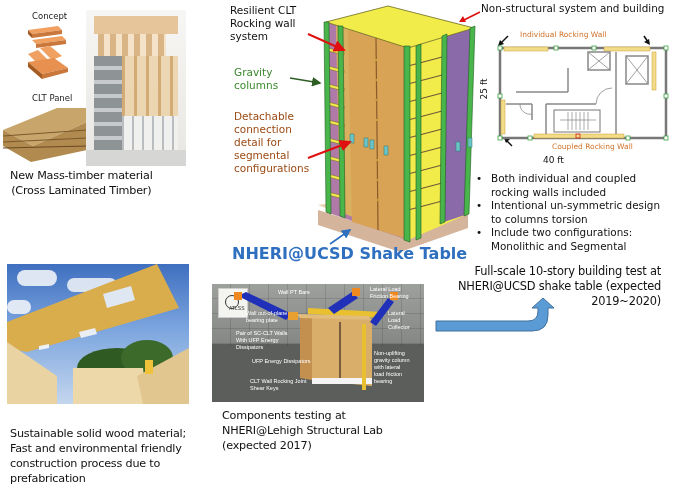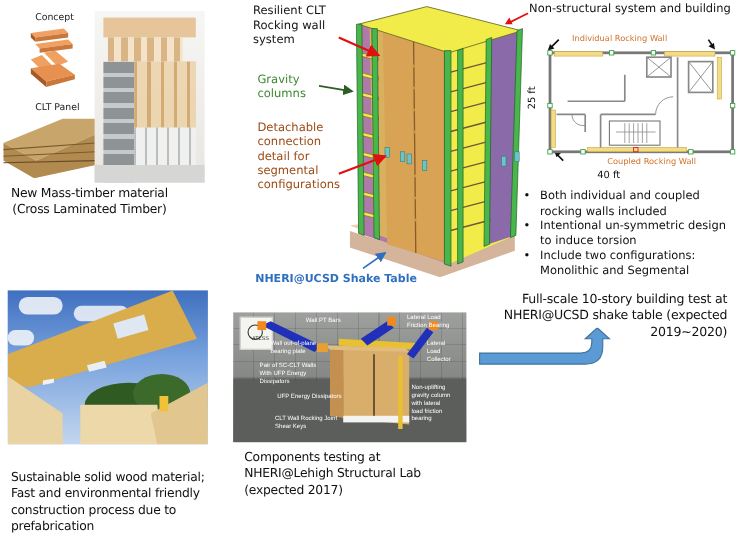--- a/index.html
+++ b/index.html
@@ -177,21 +177,21 @@
       <marker id="ab" markerWidth="6" markerHeight="6" refX="5" refY="3" orient="auto">
           <path d="M0,0 L6,3 L0,6 Z" fill="#2f6fbf"></path>
         </marker>
     </defs>
     <line x1="78" y1="34" x2="114" y2="50" stroke="#e01010" stroke-width="2" marker-end="url(#ar)"></line>
     <line x1="60" y1="78" x2="90" y2="83" stroke="#2e5e24" stroke-width="1.6" marker-end="url(#ag)"></line>
     <line x1="78" y1="158" x2="120" y2="142" stroke="#e01010" stroke-width="2" marker-end="url(#ar)"></line>
     <line x1="100" y1="244" x2="120" y2="230" stroke="#2f6fbf" stroke-width="1.6" marker-end="url(#ab)"></line>
   </svg>
 
-  <div class="abs lbl" style="left:2px;top:247px;color:#2f6fbf;font-weight:bold;font-size:10px;">NHERI@UCSD Shake Table</div>
+  <div class="abs lbl" style="left:2px;top:247px;color:#2f6fbf;font-weight:bold;font-size:16px;">NHERI@UCSD Shake Table</div>
 </div>
 
 <div class="abs lbl" style="left:481px;top:2px;color:#111;font-size:10.4px;">
   <div>Non-structural system and building</div>
 </div>
 <svg class="abs" style="left:458px;top:10px;" width="24" height="14" viewBox="0 0 24 14">
   <line x1="22" y1="2" x2="4" y2="11" stroke="#e01010" stroke-width="1.6"></line>
   <path d="M1,12 L5,6 L8,12 Z" fill="#e01010"></path>
 </svg>
 
@@ -257,21 +257,21 @@
         <line x1="112" y1="84" x2="112" y2="102"></line>
       <line x1="84" y1="92" x2="120" y2="92"></line>
     </g>
   </svg>
   <div class="abs small" style="left:76px;top:114px;color:#d2722a;font-size:7.5px;">Coupled Rocking Wall</div>
   <div class="abs small" style="left:67px;top:127px;font-size:9px;color:#111;">40 ft</div>
 </div>
 
 <ul class="abs bul" style="left:474px;top:172px;width:210px;">
   <li><span>Both individual and coupled</span><br><span>rocking walls included</span></li>
-  <li><span>Intentional un-symmetric design</span><br><span>to induce torsion</span></li>
+  <li><span>Intentional un-symmetric design</span><br><span>to columns torsion</span></li>
   <li><span>Include two configurations:</span><br><span>Monolithic and Segmental</span></li>
 </ul>
 
 <div class="abs cap" style="left:458px;top:264px;font-size:11.4px;text-align:right;">
   <div>Full-scale  10-story building test at</div>
   <div>NHERI@UCSD shake table (expected</div>
   <div>2019~2020)</div>
 </div>
 
 <svg class="abs" style="left:430px;top:298px;" width="130" height="50" viewBox="0 0 130 50">

